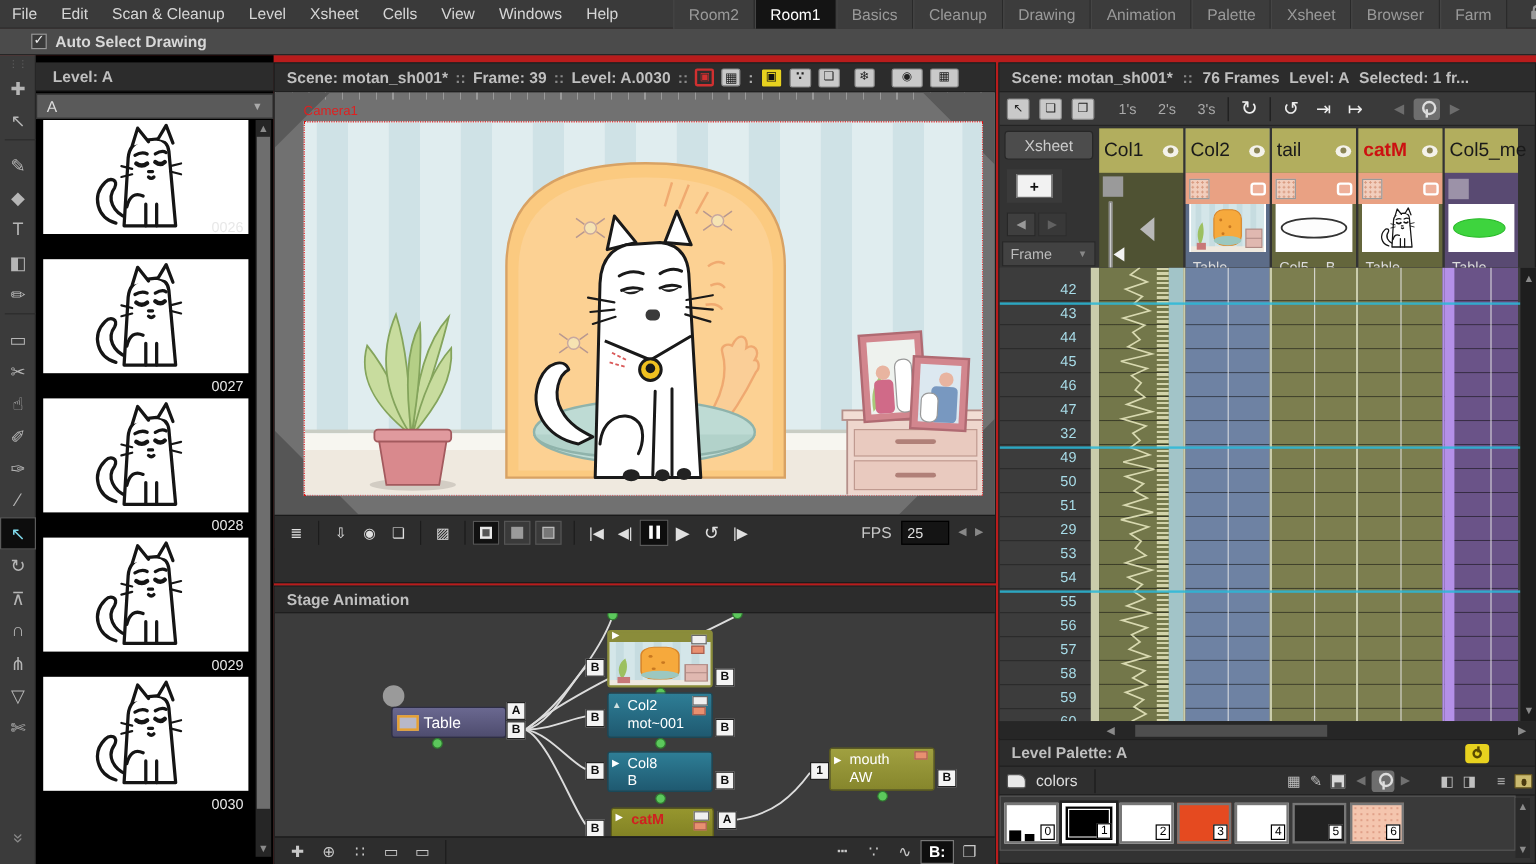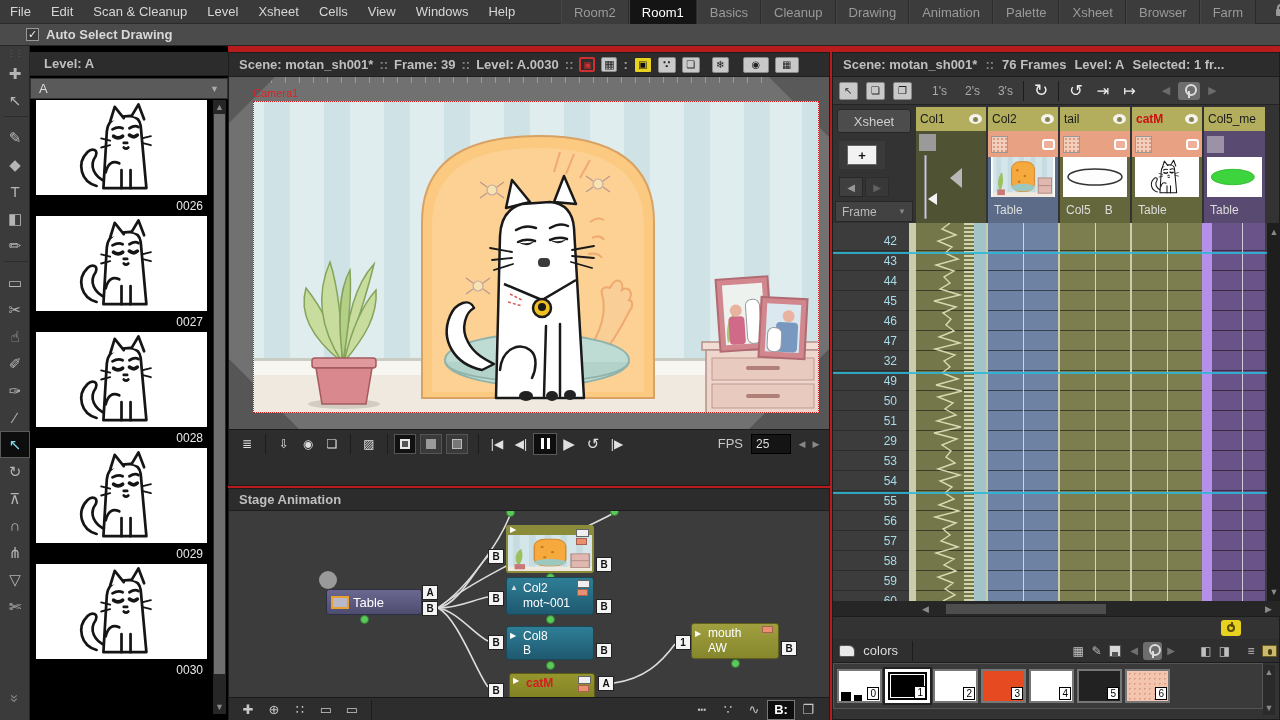--- a/index.html
+++ b/index.html
@@ -69,21 +69,21 @@
 .xpanel{left:832px;top:52px;width:448px;height:564px;background:#333;border:1px solid #1c1c1c}
 .xpanel .ptitle{position:absolute;left:0;top:0;width:446px;height:24px;padding-left:10px;gap:8px}
 .xtoolbar{position:absolute;left:0;top:24px;width:446px;height:28px;background:#3a3a3a;border-bottom:1px solid #242424;display:flex;align-items:center}
 .xtb{color:#aaa;font-size:12px}
 .xside{position:absolute;left:0;top:52px;width:83px;height:118px;background:#333}
 .xsheetbtn{position:absolute;left:4px;top:4px;width:74px;height:24px;background:#4c4c4c;border:1px solid #272727;border-radius:3px;color:#ccc;font-size:13px;display:flex;align-items:center;justify-content:center}
 .xnewbtn{position:absolute;left:6px;top:36px;width:46px;height:28px;background:#3a3a3a;display:flex;align-items:center;justify-content:center}
 .xnav{position:absolute;width:24px;height:20px;top:72px;background:#3f3f3f;border:1px solid #272727;color:#999;font-size:10px;display:flex;align-items:center;justify-content:center}
 .framedd{position:absolute;left:2px;top:96px;width:78px;height:21px;background:#424242;border:1px solid #272727;color:#bbb;font-size:12px;display:flex;align-items:center;padding:0 6px;justify-content:space-between}
 .xcolhead{position:absolute;top:54px;height:116px;width:70px}
-.xname{height:24px;background:#b2ae5e;color:#1a1a1a;font-size:12px;display:flex;align-items:center;padding:0 4px;justify-content:space-between}
+.xname{height:37px;background:#b2ae5e;color:#1a1a1a;font-size:16px;display:flex;align-items:center;padding:0 4px;justify-content:space-between}
 .eye{width:13px;height:10px;background:#f4f2ea;border-radius:50%;position:relative}
 .eye::after{content:"";position:absolute;left:4px;top:2.5px;width:5px;height:5px;border-radius:50%;background:#8a8455}
 .xconfig{height:26px;display:flex;align-items:center;padding:0 3px;gap:3px}
 .salmon{background:#e9a183}
 .filtersq{width:17px;height:17px;background:#f2cebd;border:1px solid #999;background-image:radial-gradient(#d89a80 1px,transparent 1px);background-size:4px 4px}
 .filterbtn{margin-left:auto;width:13px;height:11px;border:2px solid #fff;border-radius:3px;background:#eeb09a}
 .xthumb{height:40px;margin:0 3px;background:#fff;overflow:hidden;display:flex;align-items:center;justify-content:center}
 .xlabel{height:26px;color:#dcdcdc;font-size:12px;display:flex;align-items:center;padding:0 6px;gap:14px}
 .xgrid{position:absolute;left:0;top:170px;width:448px;height:378px;background:#3d3d3d;overflow:hidden}
 .gutter{position:absolute;left:0;top:0;width:76px;height:378px;background:#3c3c3c}
@@ -220,21 +220,21 @@
   <div class="ptitle">
         <span>Level:  A</span>
       </div>
   <div class="lcombo">
     <span>A</span>
     <span style="margin-left:auto;font-size:9px;color:#aaa">▼</span>
   </div>
   <div class="lthumb" style="top:54px"><svg width="171" height="95" viewBox="0 0 100 84">
           <use href="#cat-line"></use>
         </svg></div>
-  <div class="lnum" style="top:149px">0026</div>
+  <div class="lnum" style="top:132px">0026</div>
   <div class="lthumb" style="top:170px"><svg width="171" height="95" viewBox="0 0 100 84">
           <use href="#cat-line"></use>
         </svg></div>
   <div class="lnum" style="top:265px">0027</div>
   <div class="lthumb" style="top:286px"><svg width="171" height="95" viewBox="0 0 100 84">
           <use href="#cat-line"></use>
         </svg></div>
   <div class="lnum" style="top:381px">0028</div>
   <div class="lthumb" style="top:402px"><svg width="171" height="95" viewBox="0 0 100 84">
           <use href="#cat-line"></use>
@@ -708,20 +708,23 @@
     </div>
   </div>
   <div class="xhscroll">
     <span class="sarrow" style="position:static;margin-left:86px">◀</span>
     <div class="hthumb"></div>
     <span class="sarrow" style="position:static;margin-left:auto;margin-right:6px">▶</span>
   </div>
 </div>
 
 <div class="abs palpanel">
+  <div class="ptitle">
+        <span>Level Palette: A</span>
+      </div>
   <div class="powerbtn">
         <span class="powerglyph"></span>
       </div>
   <div class="paltools">
     <span class="ptool" style="margin-left:4px;width:24px">
           <span style="width:16px;height:12px;background:#e8e8e8;border:1px solid #555;border-radius:2px 6px 2px 2px"></span>
         </span>
     <span style="color:#ddd;font-size:13px;margin-left:6px">colors</span>
     <div class="vsep" style="margin-left:14px"></div>
     <span class="ptool" style="margin-left:150px">▦</span>

